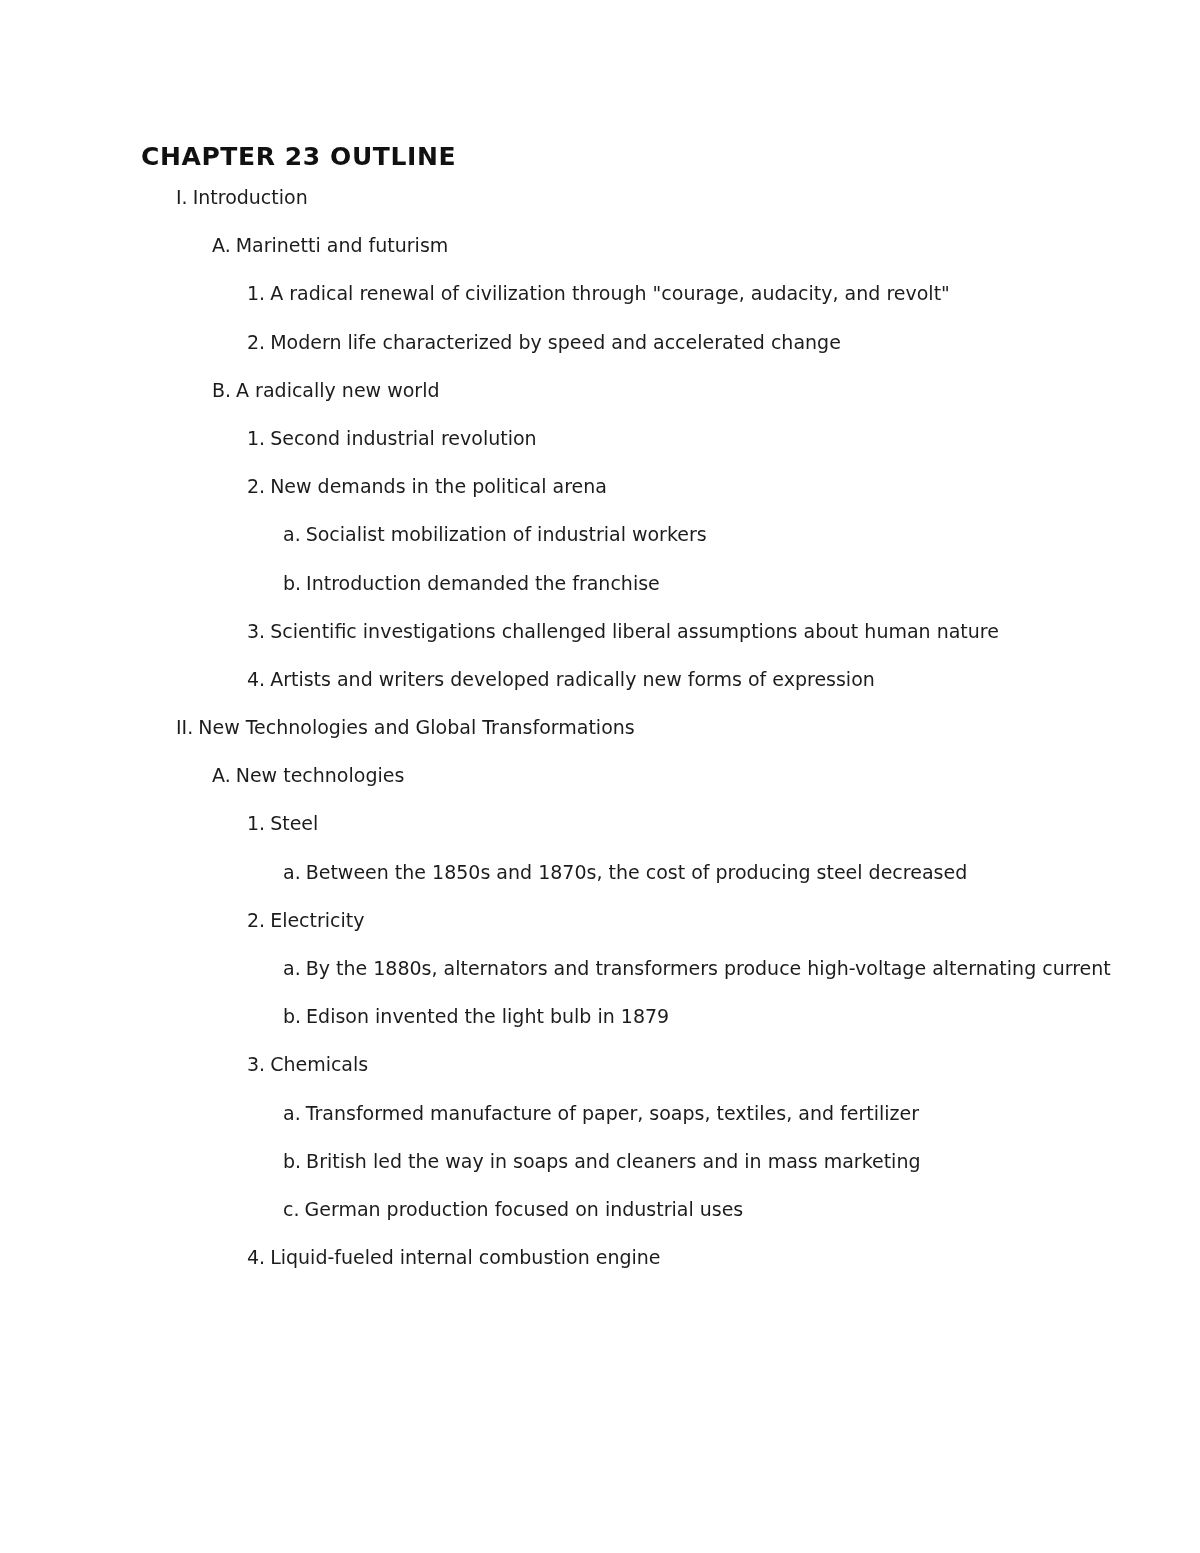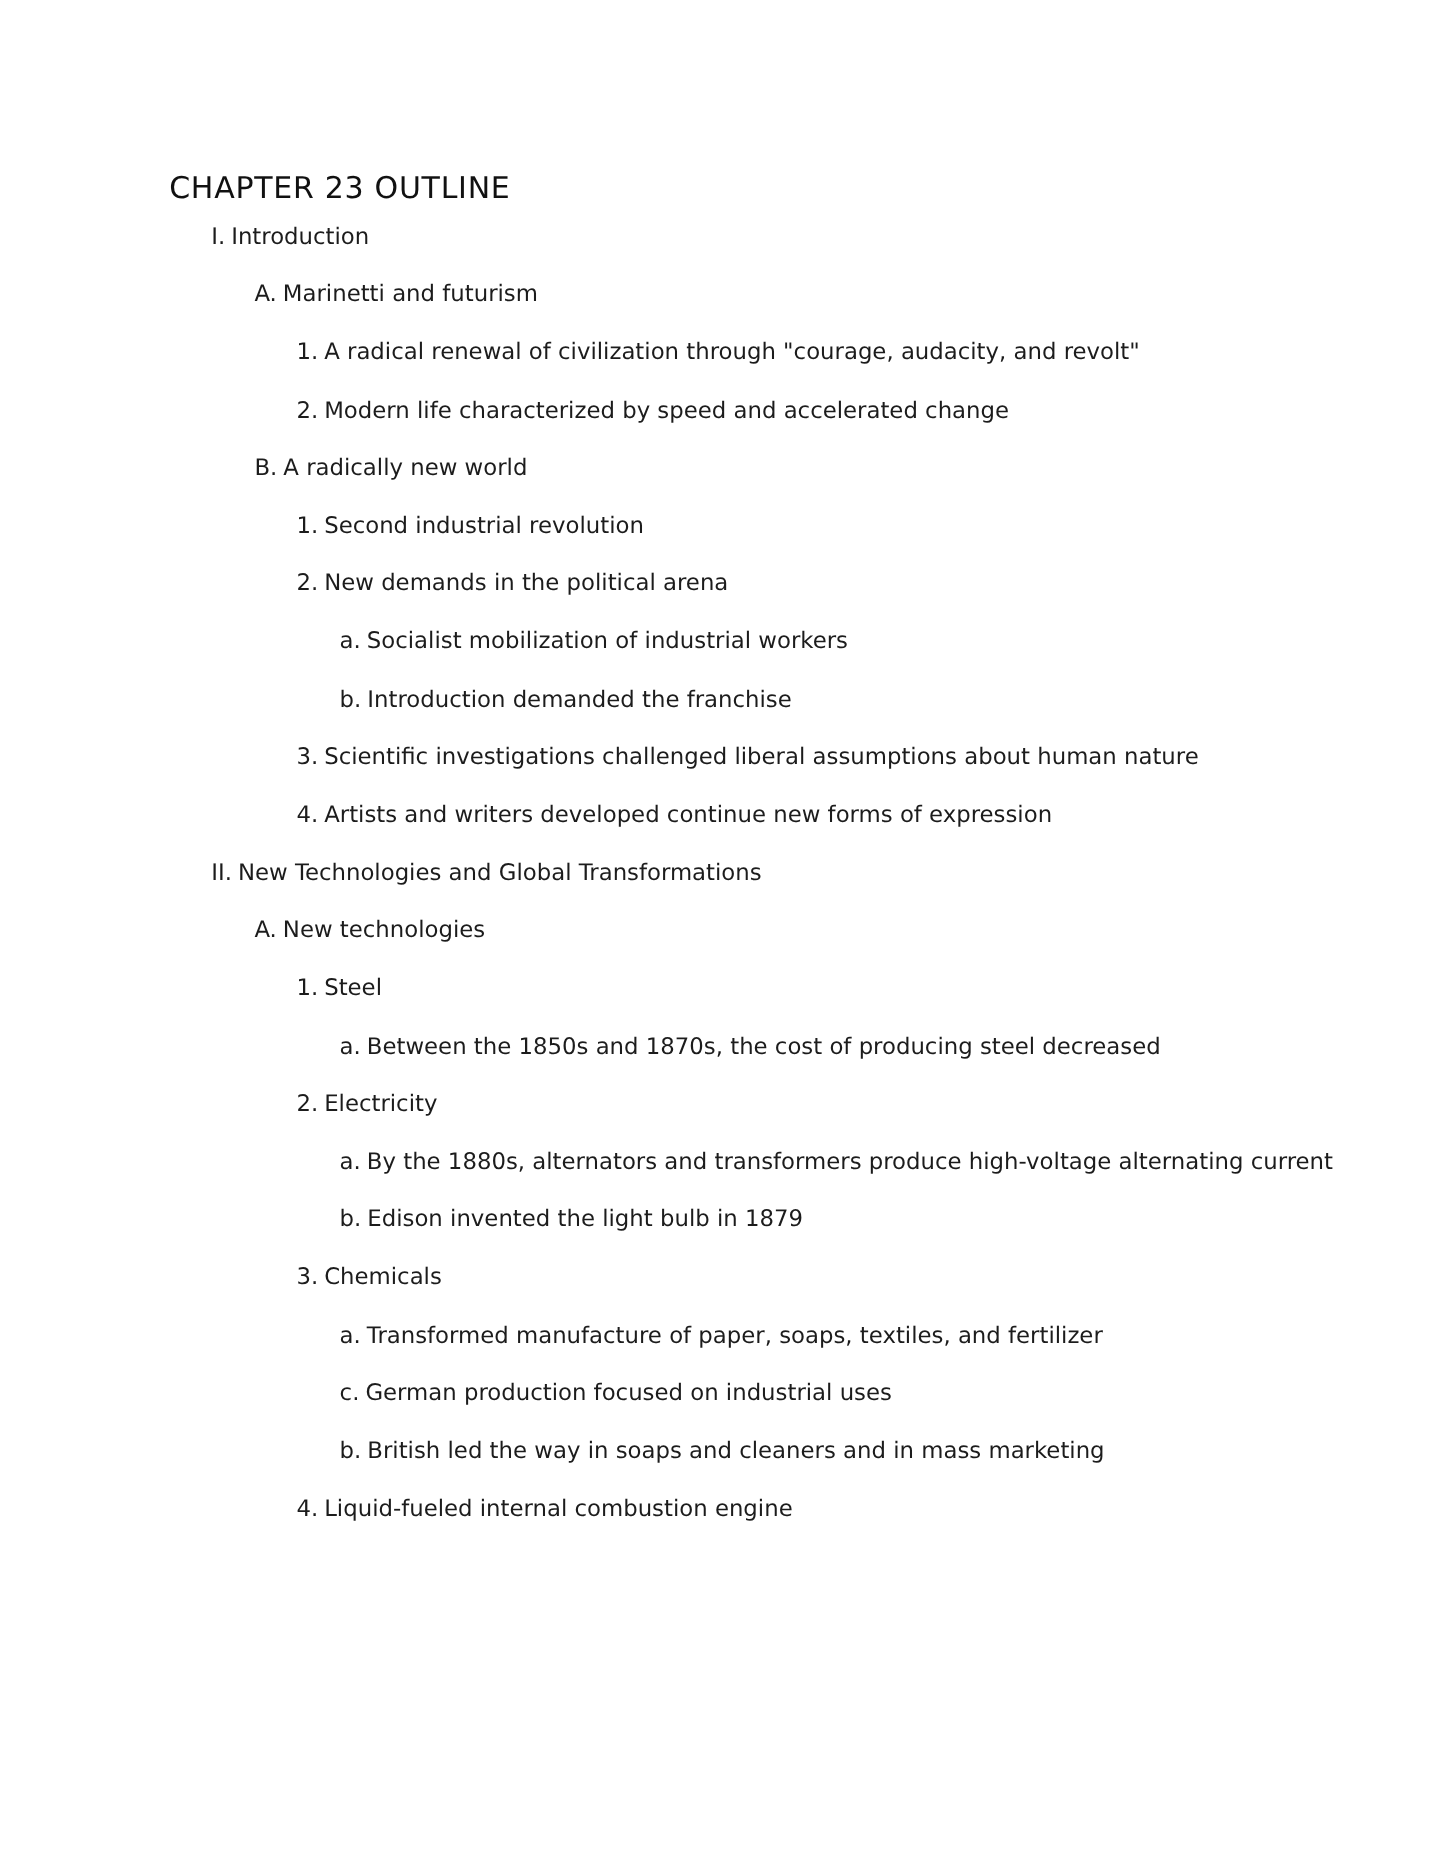--- a/index.html
+++ b/index.html
@@ -21,21 +21,21 @@
       top: 0;
       width: 1200px;
       height: 1553px;
     }
     .title {
       position: absolute;
       left: 141px;
       top: 140px;
       margin: 0;
       font-family: "DejaVu Sans", sans-serif;
-      font-weight: normal;
+      font-weight: bold;
       font-size: 25px;
       letter-spacing: 0.6px;
       line-height: 34px;
       color: #111111;
       white-space: nowrap;
     }
     .outline {
       position: absolute;
       left: 0;
       top: 186px;
@@ -67,27 +67,27 @@
     <li class="line lvl1"><span class="marker">I.</span><span>Introduction</span></li>
     <li class="line lvl2"><span class="marker">A.</span><span>Marinetti and futurism</span></li>
     <li class="line lvl3"><span class="marker">1.</span><span>A radical renewal of civilization through "courage, audacity, and revolt"</span></li>
     <li class="line lvl3"><span class="marker">2.</span><span>Modern life characterized by speed and accelerated change</span></li>
     <li class="line lvl2"><span class="marker">B.</span><span>A radically new world</span></li>
     <li class="line lvl3"><span class="marker">1.</span><span>Second industrial revolution</span></li>
     <li class="line lvl3"><span class="marker">2.</span><span>New demands in the political arena</span></li>
     <li class="line lvl4"><span class="marker">a.</span><span>Socialist mobilization of industrial workers</span></li>
     <li class="line lvl4"><span class="marker">b.</span><span>Introduction demanded the franchise</span></li>
     <li class="line lvl3"><span class="marker">3.</span><span>Scientific investigations challenged liberal assumptions about human nature</span></li>
-    <li class="line lvl3"><span class="marker">4.</span><span>Artists and writers developed continue new forms of expression</span></li>
+    <li class="line lvl3"><span class="marker">4.</span><span>Artists and writers developed radically new forms of expression</span></li>
     <li class="line lvl1"><span class="marker">II.</span><span>New Technologies and Global Transformations</span></li>
     <li class="line lvl2"><span class="marker">A.</span><span>New technologies</span></li>
     <li class="line lvl3"><span class="marker">1.</span><span>Steel</span></li>
     <li class="line lvl4"><span class="marker">a.</span><span>Between the 1850s and 1870s, the cost of producing steel decreased</span></li>
     <li class="line lvl3"><span class="marker">2.</span><span>Electricity</span></li>
     <li class="line lvl4"><span class="marker">a.</span><span>By the 1880s, alternators and transformers produce high-voltage alternating current</span></li>
     <li class="line lvl4"><span class="marker">b.</span><span>Edison invented the light bulb in 1879</span></li>
     <li class="line lvl3"><span class="marker">3.</span><span>Chemicals</span></li>
     <li class="line lvl4"><span class="marker">a.</span><span>Transformed manufacture of paper, soaps, textiles, and fertilizer</span></li>
+    <li class="line lvl4"><span class="marker">b.</span><span>British led the way in soaps and cleaners and in mass marketing</span></li>
     <li class="line lvl4"><span class="marker">c.</span><span>German production focused on industrial uses</span></li>
-    <li class="line lvl4"><span class="marker">b.</span><span>British led the way in soaps and cleaners and in mass marketing</span></li>
     <li class="line lvl3"><span class="marker">4.</span><span>Liquid-fueled internal combustion engine</span></li>
   </ul>
 </div>
 
 </body></html>

